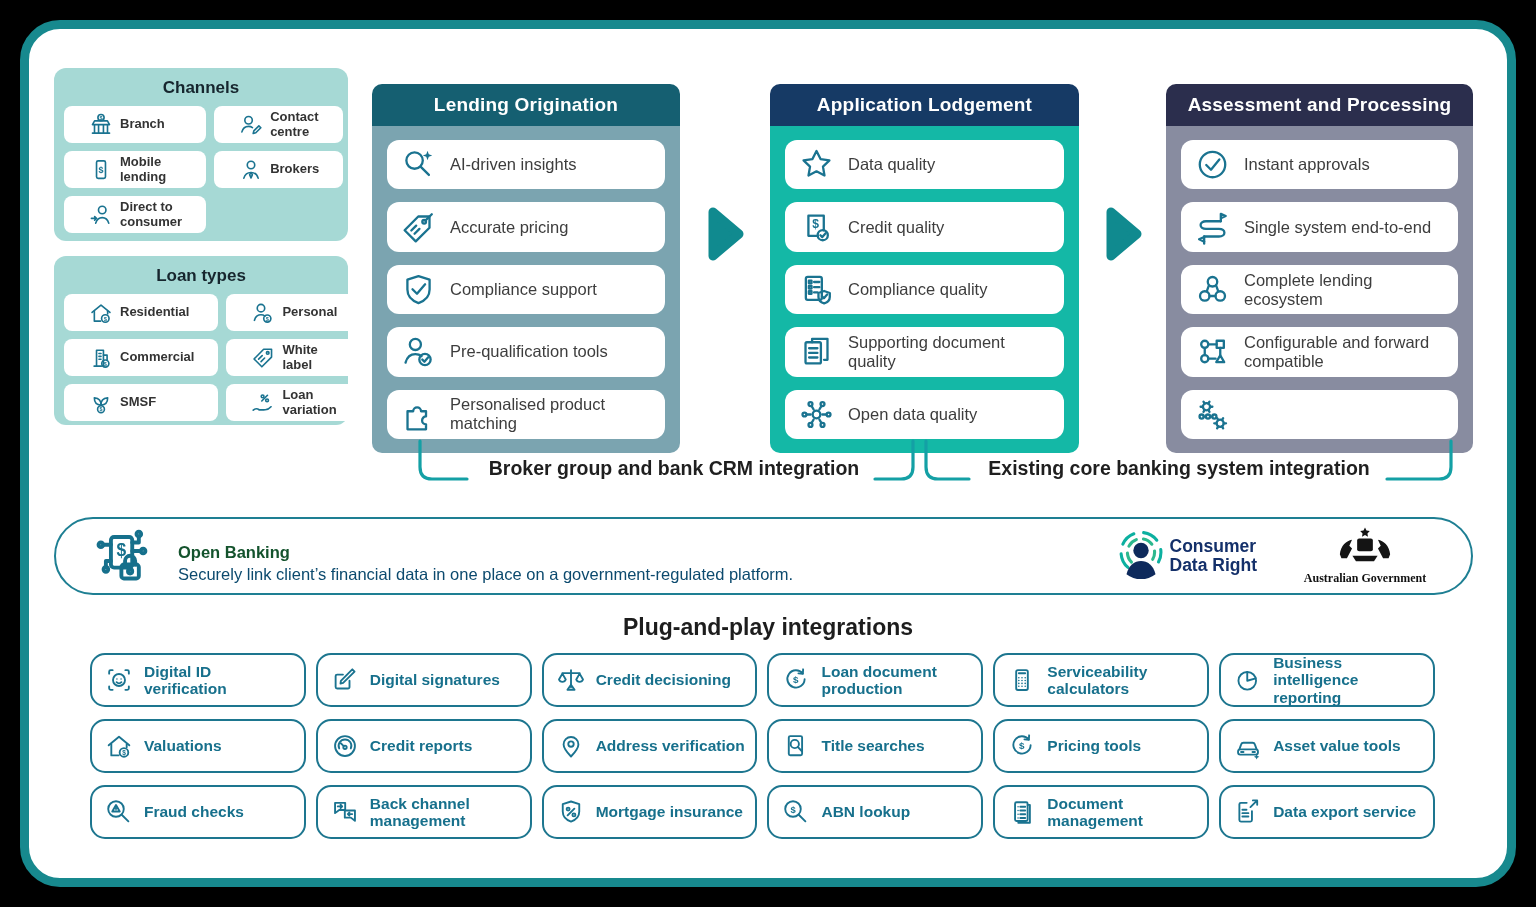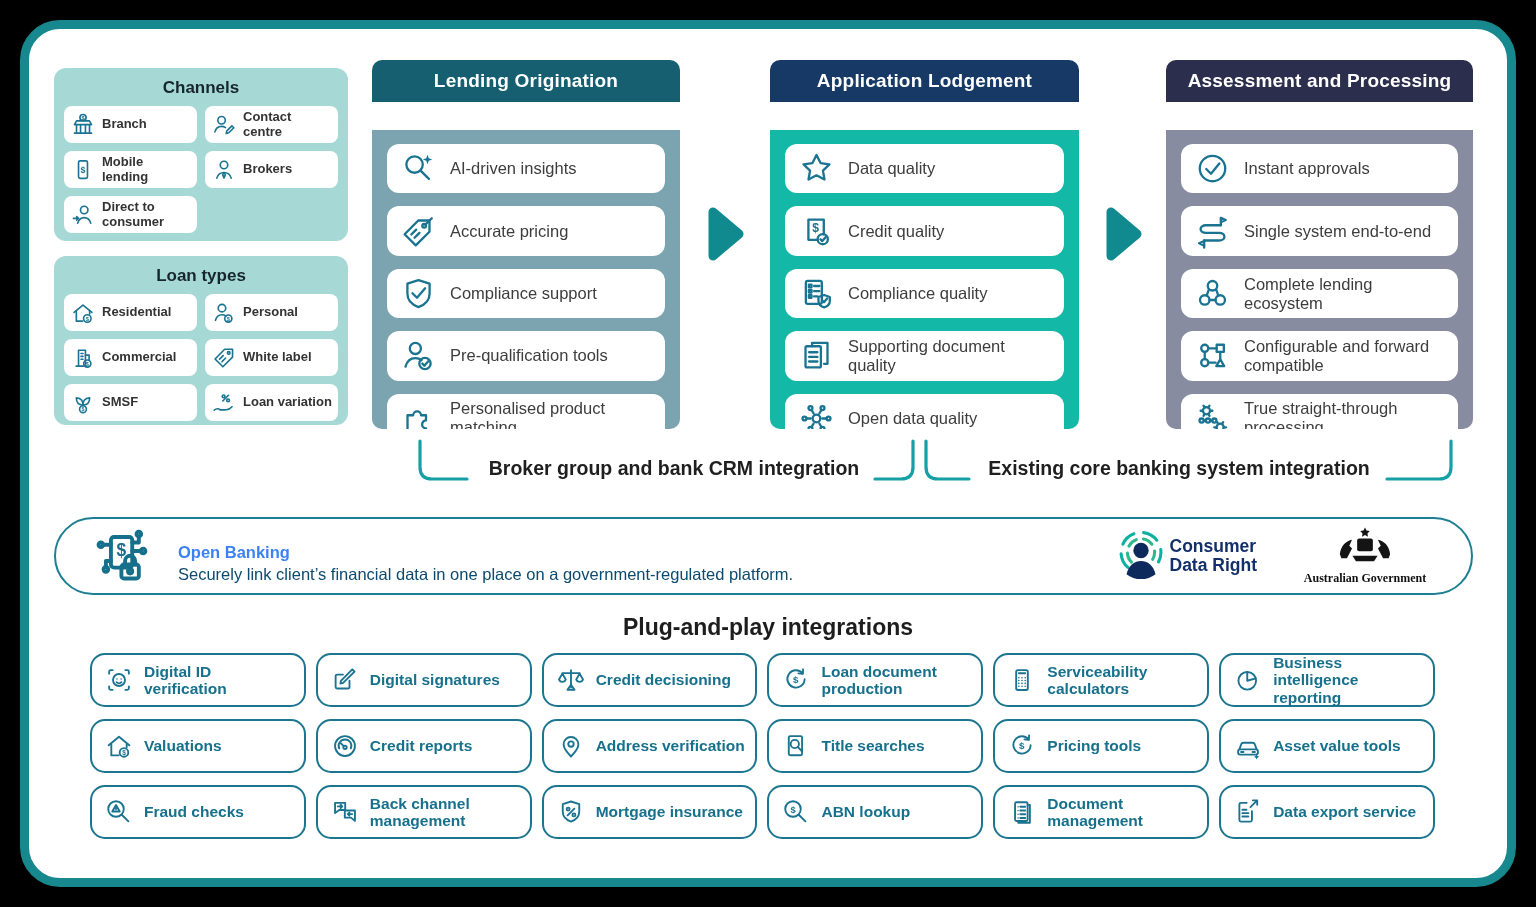--- a/index.html
+++ b/index.html
@@ -8,33 +8,33 @@
   .board{position:absolute;left:20px;top:20px;width:1496px;height:867px;background:#fff;
          border:9px solid #17898e;border-radius:40px;box-sizing:border-box;}
   .board-inner{position:absolute;left:0;top:0;width:1478px;height:849px;}
 
   
   .mini-panel{position:absolute;width:294px;background:#a6d9d5;border-radius:12px;
               padding:8px 10px 10px;box-sizing:border-box;}
   .mini-title{text-align:center;font-size:17px;font-weight:700;color:#16262e;margin:2px 0 8px;}
   .mini-grid{display:grid;grid-template-columns:1fr 1fr;gap:8px;}
   .mini-chip{background:#fff;border-radius:8px;display:flex;align-items:center;gap:6px;
-             padding:3px 6px;min-height:37px;box-sizing:border-box;}
+             padding:3px 24px;min-height:37px;box-sizing:border-box;}
   .mini-label{font-size:13px;font-weight:600;color:#333;line-height:1.08;}
   .ico{display:inline-flex;color:#1a7390;flex:none;}
   .ico svg{width:100%;height:100%;stroke:currentColor;fill:none;stroke-width:2;
            stroke-linecap:round;stroke-linejoin:round;}
   .mini-ico{width:26px;height:26px;}
 
   
-  .stage{position:absolute;top:31px;width:308px;height:369px;border-radius:10px;overflow:hidden;}
+  .stage{position:absolute;top:55px;width:308px;height:369px;border-radius:10px;overflow:hidden;}
   .stage-header{height:42px;display:flex;align-items:center;justify-content:center;
                 color:#fff;font-size:19px;font-weight:600;letter-spacing:.2px;}
   .stage-body{height:327px;box-sizing:border-box;padding:14px 15px;display:flex;
-              flex-direction:column;gap:13px;margin-top:28px;}
+              flex-direction:column;gap:13px;}
   .stage-card{background:#fff;border-radius:12px;flex:1;display:flex;align-items:center;
               gap:13px;padding:4px 8px 4px 13px;box-sizing:border-box;}
   .card-ico{width:37px;height:37px;}
   .card-label{font-size:16.5px;font-weight:500;color:#3d3d3d;line-height:1.15;}
   #stage-lo .stage-header{background:#155f71;} #stage-lo .stage-body{background:#7ba4b0;}
   #stage-al .stage-header{background:#163a65;} #stage-al .stage-body{background:#14b8a6;}
   #stage-ap .stage-header{background:#2b2e4d;} #stage-ap .stage-body{background:#888ca0;}
 
   .flow-arrow{position:absolute;width:40px;height:62px;}
 
@@ -42,21 +42,21 @@
   .brackets{position:absolute;left:0;top:408px;width:1478px;height:72px;}
   .bracket-text{position:absolute;top:428px;font-size:19.5px;font-weight:600;color:#1f1f1f;
                 text-align:center;width:430px;}
 
   
   .ob-pill{position:absolute;left:25px;top:488px;width:1419px;height:78px;background:#fff;
            border:2.5px solid #1e7f93;border-radius:39px;box-sizing:border-box;
            display:flex;align-items:center;padding:0 40px 0 34px;}
   .ob-ico{width:62px;height:62px;color:#16708c;}
   .ob-text{margin-left:26px;}
-  .ob-title{font-size:16.5px;font-weight:700;color:#3b82f6;margin-top:14px;}
+  .ob-title{font-size:16.5px;font-weight:700;color:#14532d;margin-top:14px;}
   .ob-desc{font-size:16.5px;font-weight:400;color:#0c4a6e;margin-top:3px;}
   .ob-logos{margin-left:auto;display:flex;align-items:center;gap:42px;}
   .cdr{display:flex;align-items:center;}
   .cdr-text{font-size:17.5px;font-weight:700;color:#14306a;line-height:1.08;}
   .gov{display:flex;flex-direction:column;align-items:center;width:132px;}
   .gov-caption{font-family:"Liberation Serif",serif;font-size:12px;font-weight:700;
                color:#111;margin-top:1px;white-space:nowrap;}
 
   
   .plug-title{position:absolute;left:0;top:585px;width:1478px;text-align:center;
@@ -377,21 +377,20 @@
                 <circle cx="10.8" cy="9.3" r="3.1"></circle>
                 <path d="M13.9 9.3h2M7.7 9.3h-2M12.4 12l1 1.7M9.2 12l-1 1.7M12.4 6.6l1-1.7M9.2 6.6l-1-1.7"></path>
                 <circle cx="22.6" cy="23.6" r="3.1"></circle>
                 <path d="M25.7 23.6h2M19.5 23.6h-2M24.2 26.3l1 1.7M21 26.3l-1 1.7M24.2 20.9l1-1.7M21 20.9l-1-1.7"></path>
                 <circle cx="6.6" cy="17.8" r="1.8"></circle>
                 <circle cx="12.1" cy="17.8" r="1.8"></circle>
                 <circle cx="17.6" cy="17.8" r="1.8"></circle>
                 <path d="M8.4 17.8h1.9M13.9 17.8h1.9"></path>
               </svg>
             </span>
-    <span class="card-label">True straight-through processing</span>
   </div>
         </div>
   </div>
 
   <svg class="flow-arrow" style="left:677px;top:174px;" viewBox="0 0 40 62">
     <path d="M7 9 L33 31 L7 53 Z" fill="#108a8f" stroke="#108a8f" stroke-width="9" stroke-linejoin="round"></path>
   </svg>
   <svg class="flow-arrow" style="left:1075px;top:174px;" viewBox="0 0 40 62">
     <path d="M7 9 L33 31 L7 53 Z" fill="#108a8f" stroke="#108a8f" stroke-width="9" stroke-linejoin="round"></path>
   </svg>

